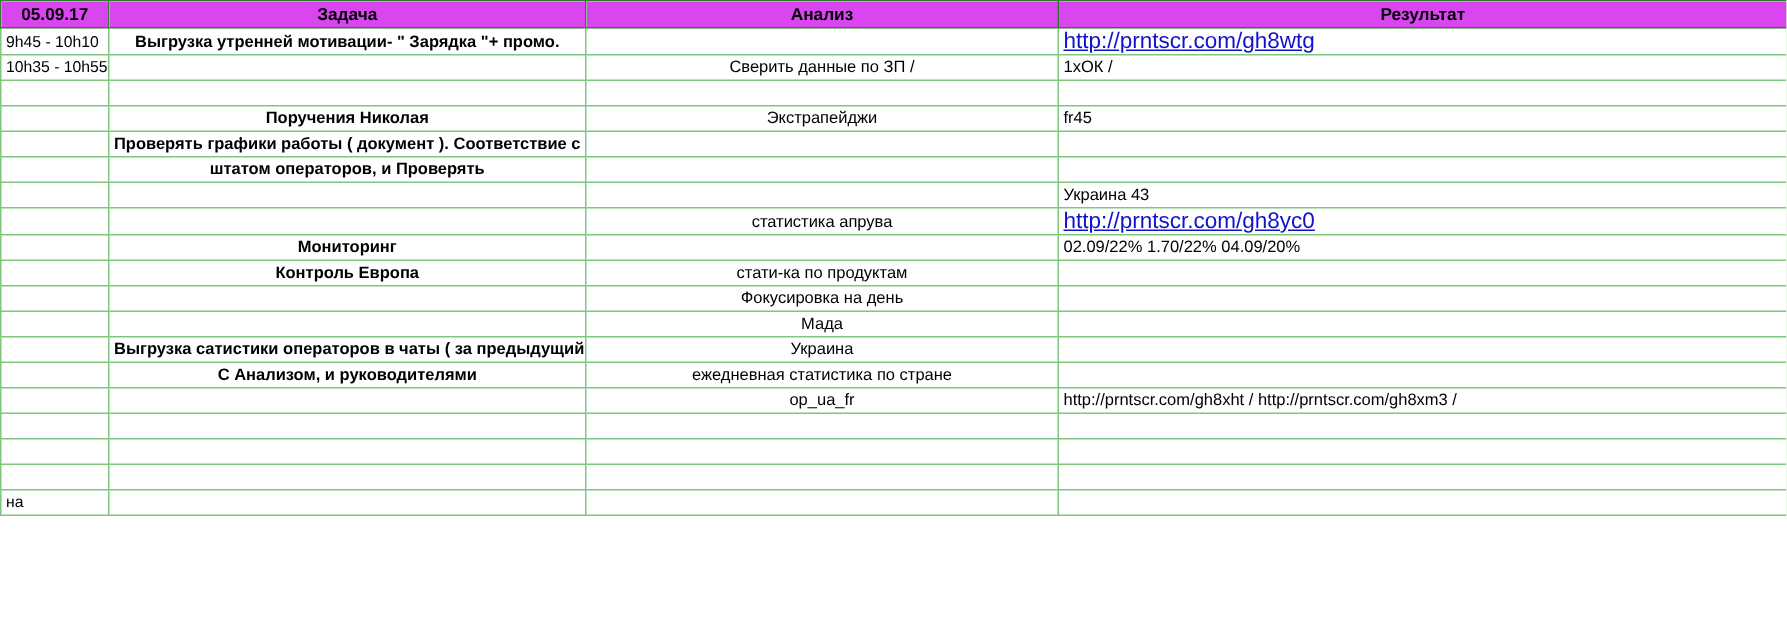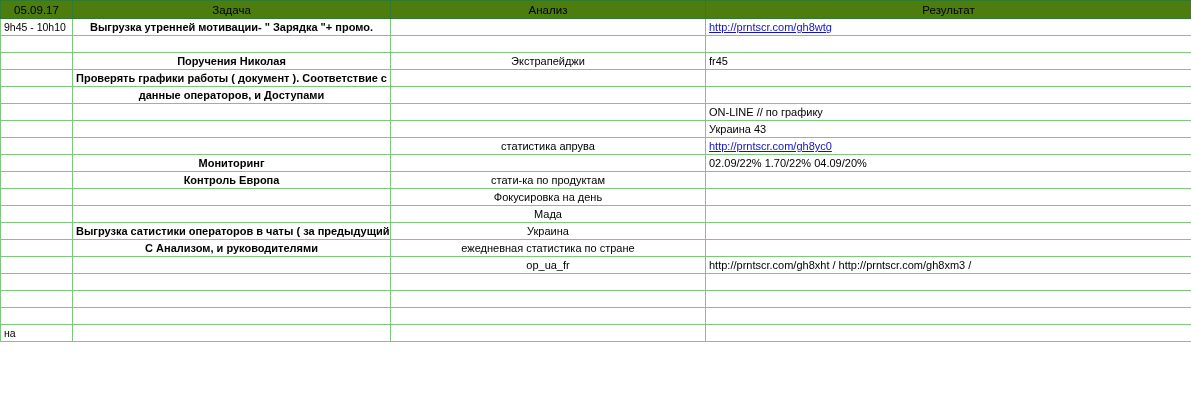--- a/index.html
+++ b/index.html
@@ -30,36 +30,36 @@
     overflow: hidden;
     white-space: nowrap;
   }
   
   col.c0 { width: 72px; }
   col.c1 { width: 318px; }
   col.c2 { width: 315px; }
   col.c3 { width: 486px; }
 
   tr.header td {
-    background: #4d7c0f;
+    background: #d946ef;
     color: #000000;
-    font-weight: normal;
+    font-weight: bold;
     text-align: center;
     border: 1px solid #2f7a2f;
     height: 17px;
     font-size: 11.5px;
   }
   td.c-center-normal { text-align: center; font-weight: normal; }
   td.c-plain { text-align: left; font-weight: normal; }
   td.task { text-align: center; font-weight: bold; }
   td.small { font-size: 10.5px; }
   a.link {
     color: #1111cc;
     text-decoration: underline;
-    font-size: 11px;
+    font-size: 15px;
   }
 </style>
 </head>
 <body>
 
 <div class="sheet">
   <table class="grid">
     <colgroup>
       <col class="c0">
         <col class="c1">
@@ -73,48 +73,48 @@
         <td>Анализ</td>
         <td>Результат</td>
       </tr>
     <tr>
           <td class="c-plain small">9h45 - 10h10</td>
           <td class="task">Выгрузка утренней мотивации- " Зарядка "+ промо.</td>
           <td class="c-plain"></td>
           <td class="c-plain"><a class="link" href="#">http://prntscr.com/gh8wtg</a></td>
         </tr>
         <tr>
+          <td class="c-plain small">10h35 - 10h55</td>
+          <td class="c-plain"></td>
+          <td class="c-center-normal">Сверить данные по ЗП /</td>
+          <td class="c-plain">1хОК /</td>
+        </tr>
+        <tr>
           <td class="c-plain small"></td>
           <td class="c-plain"></td>
           <td class="c-plain"></td>
           <td class="c-plain"></td>
         </tr>
         <tr>
           <td class="c-plain small"></td>
           <td class="task">Поручения Николая</td>
           <td class="c-center-normal">Экстрапейджи</td>
           <td class="c-plain">fr45</td>
         </tr>
         <tr>
           <td class="c-plain small"></td>
           <td class="task">Проверять графики  работы ( документ ). Соответствие с</td>
           <td class="c-plain"></td>
           <td class="c-plain"></td>
         </tr>
         <tr>
           <td class="c-plain small"></td>
-          <td class="task">данные операторов, и Доступами</td>
+          <td class="task">штатом операторов, и Проверять</td>
           <td class="c-plain"></td>
           <td class="c-plain"></td>
-        </tr>
-        <tr>
-          <td class="c-plain small"></td>
-          <td class="c-plain"></td>
-          <td class="c-plain"></td>
-          <td class="c-plain">ON-LINE // по графику</td>
         </tr>
         <tr>
           <td class="c-plain small"></td>
           <td class="c-plain"></td>
           <td class="c-plain"></td>
           <td class="c-plain">Украина 43</td>
         </tr>
         <tr>
           <td class="c-plain small"></td>
           <td class="c-plain"></td>

